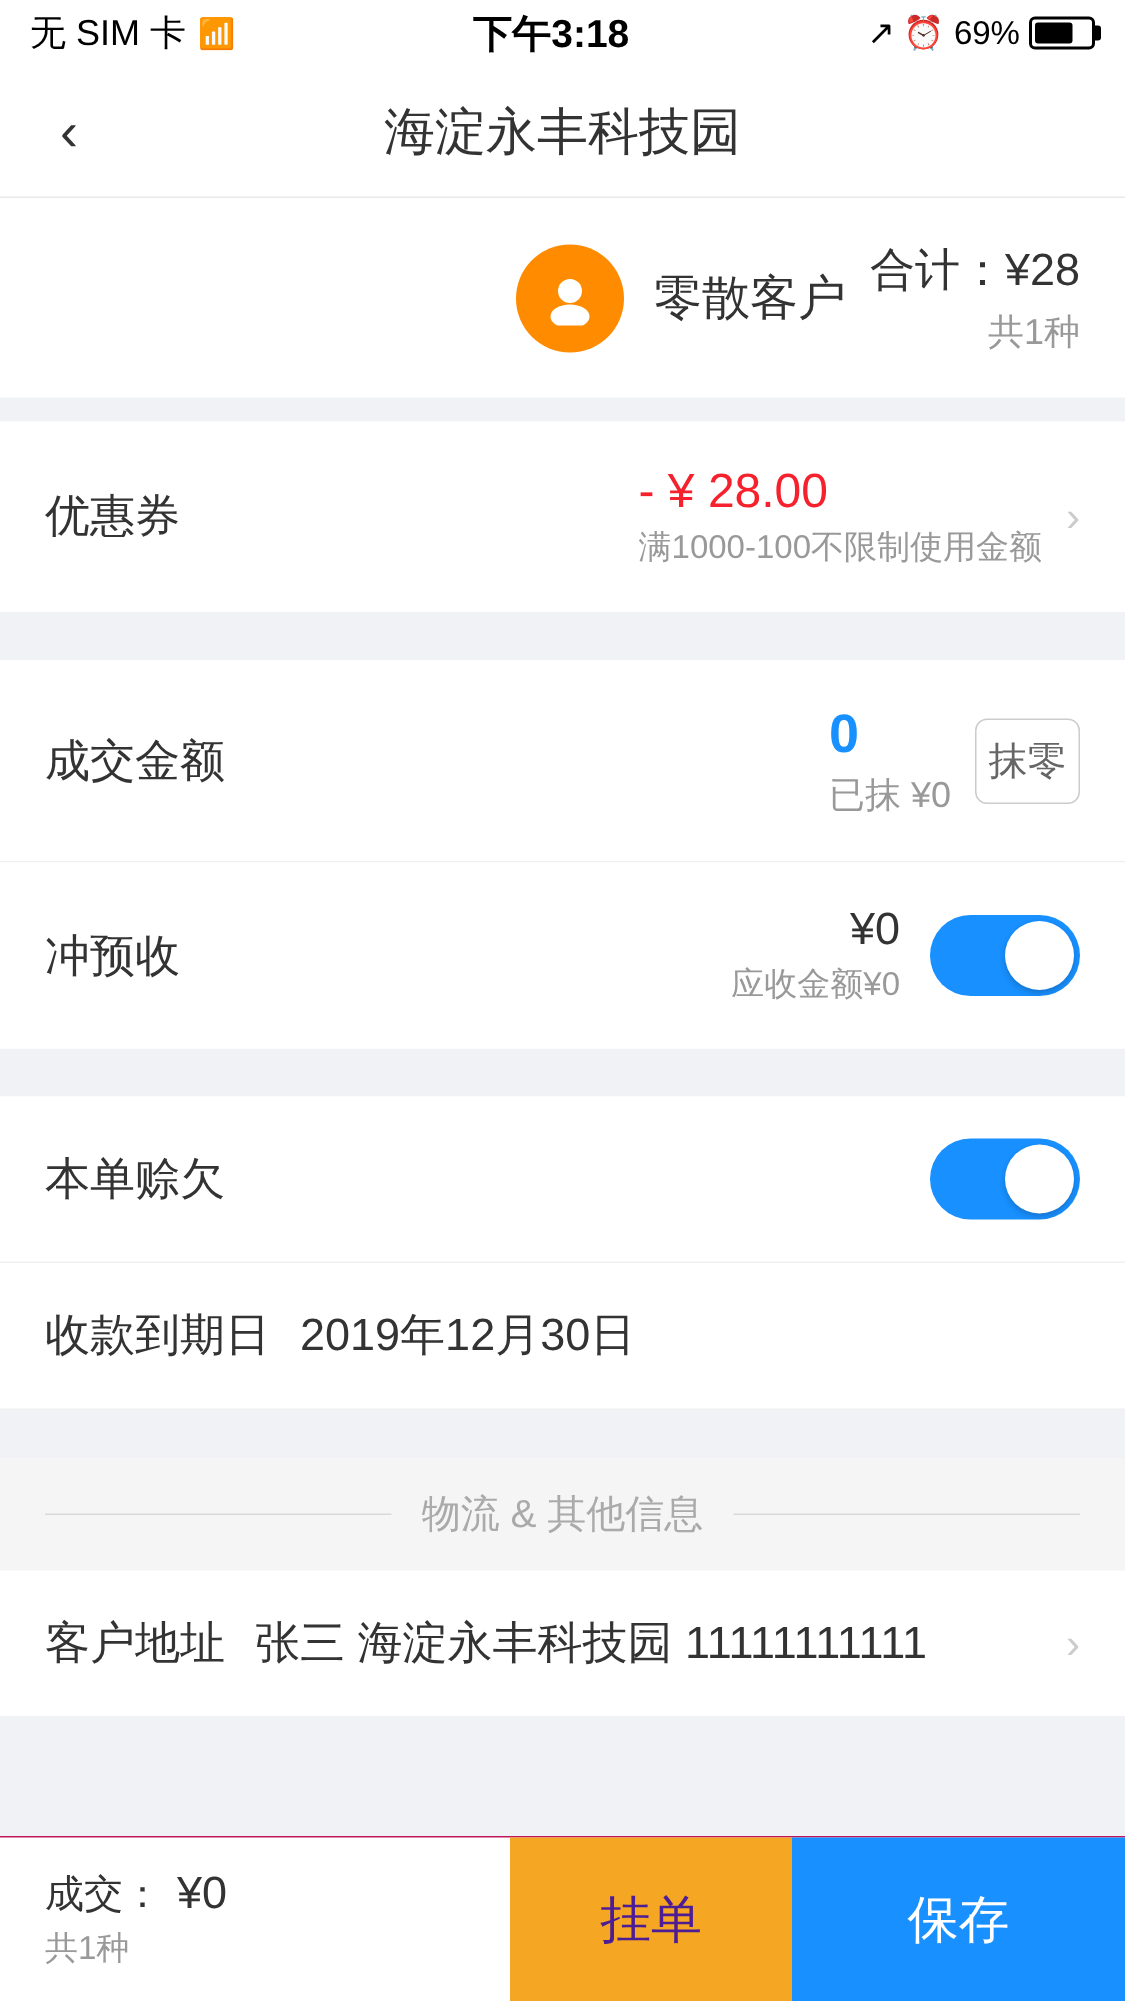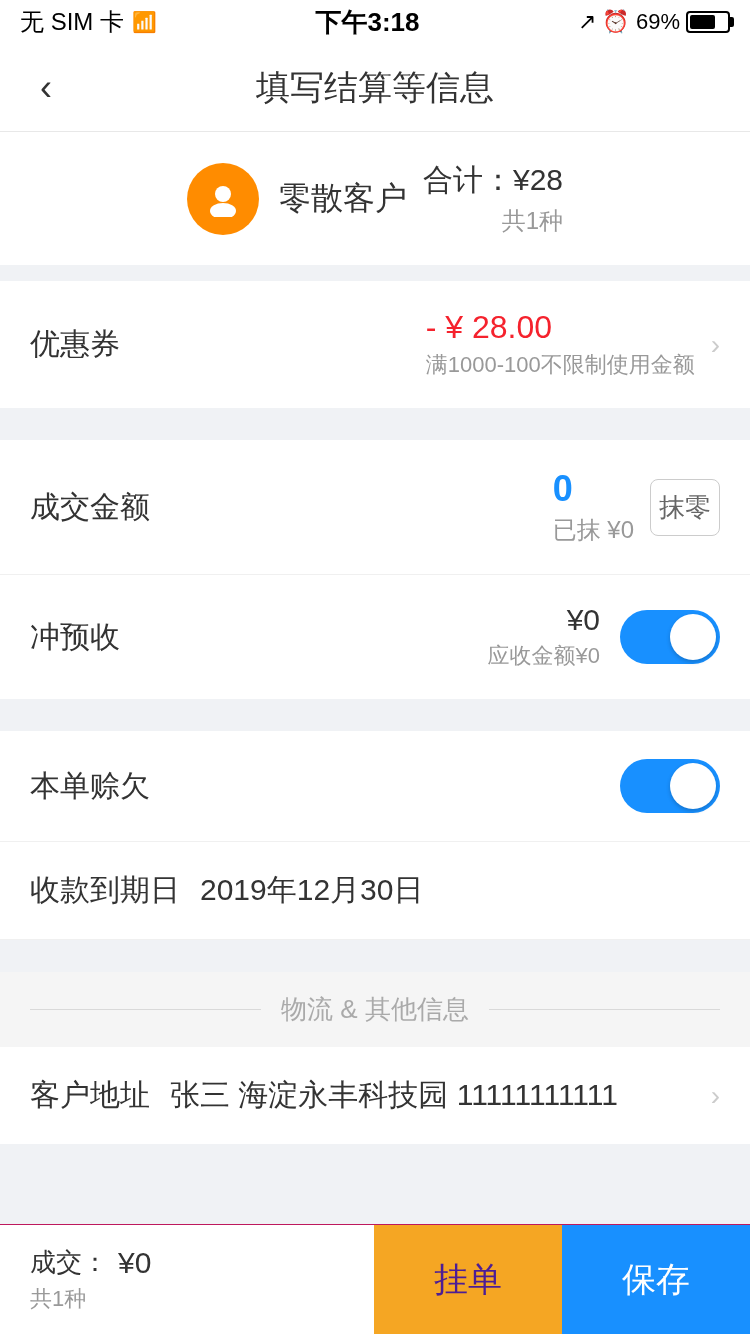--- a/index.html
+++ b/index.html
@@ -86,21 +86,21 @@
       background: #fff;
       margin-bottom: 16px;
     }
 
     
     .customer-row {
       background: #fff;
       padding: 28px 30px;
       display: flex;
       align-items: center;
-      justify-content: center;
+      justify-content: flex-end;
       margin-bottom: 16px;
       gap: 16px;
     }
     .customer-left { display: flex; align-items: center; gap: 20px; }
     .avatar {
       width: 72px; height: 72px;
       background: #ff8c00;
       border-radius: 50%;
       display: flex; align-items: center; justify-content: center;
       font-size: 30px; color: #fff;
@@ -240,21 +240,21 @@
     .bottom-deal-amount { font-size: 30px; color: #333; font-weight: 500; }
     .bottom-count { font-size: 22px; color: #999; margin-top: 4px; }
     .btn-hang {
       width: 188px;
       background: #f5a623;
       display: flex; align-items: center; justify-content: center;
       font-size: 34px; color: #4c1d95; font-weight: 500;
       cursor: pointer;
     }
     .btn-save {
-      width: 188px;
+      width: 222px;
       background: #1890ff;
       display: flex; align-items: center; justify-content: center;
       font-size: 34px; color: #fff; font-weight: 500;
       cursor: pointer;
     }
   </style>
 </head>
 <body>
 
 <div class="status-bar">
@@ -268,21 +268,21 @@
     <span>⏰</span>
     <span>69%</span>
     <div class="battery-box">
       <div class="battery-fill"></div>
     </div>
   </div>
 </div>
 
 <div class="nav-bar">
   <span class="nav-back">‹</span>
-  <span class="nav-title">填写结算等信息</span>
+  <span class="nav-title">海淀永丰科技园</span>
 </div>
 
 <div class="content">
 
   <div class="customer-row">
     <div class="customer-left">
       <div class="avatar">
         <svg width="36" height="36" viewBox="0 0 36 36" fill="none">
           <circle cx="18" cy="13" r="8" fill="white"></circle>
           <ellipse cx="18" cy="30" rx="13" ry="8" fill="white"></ellipse>

